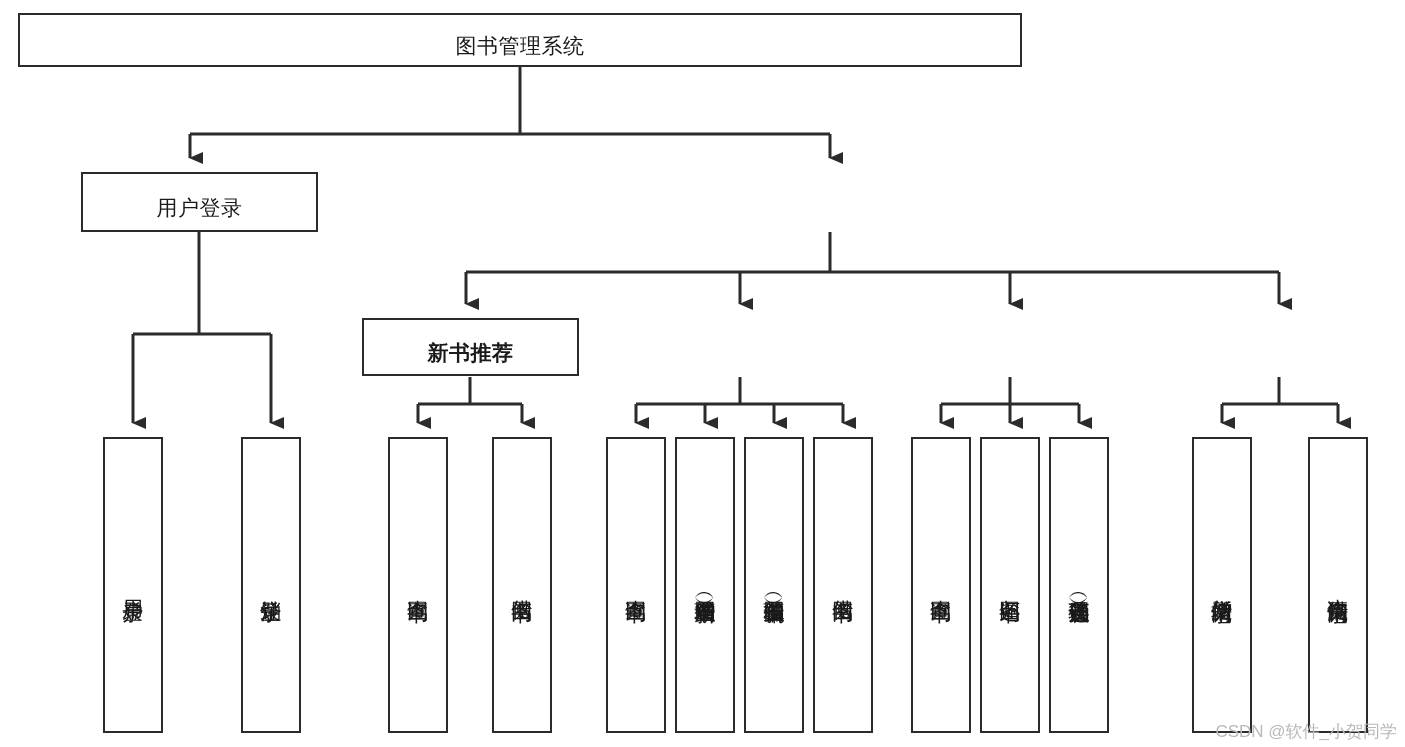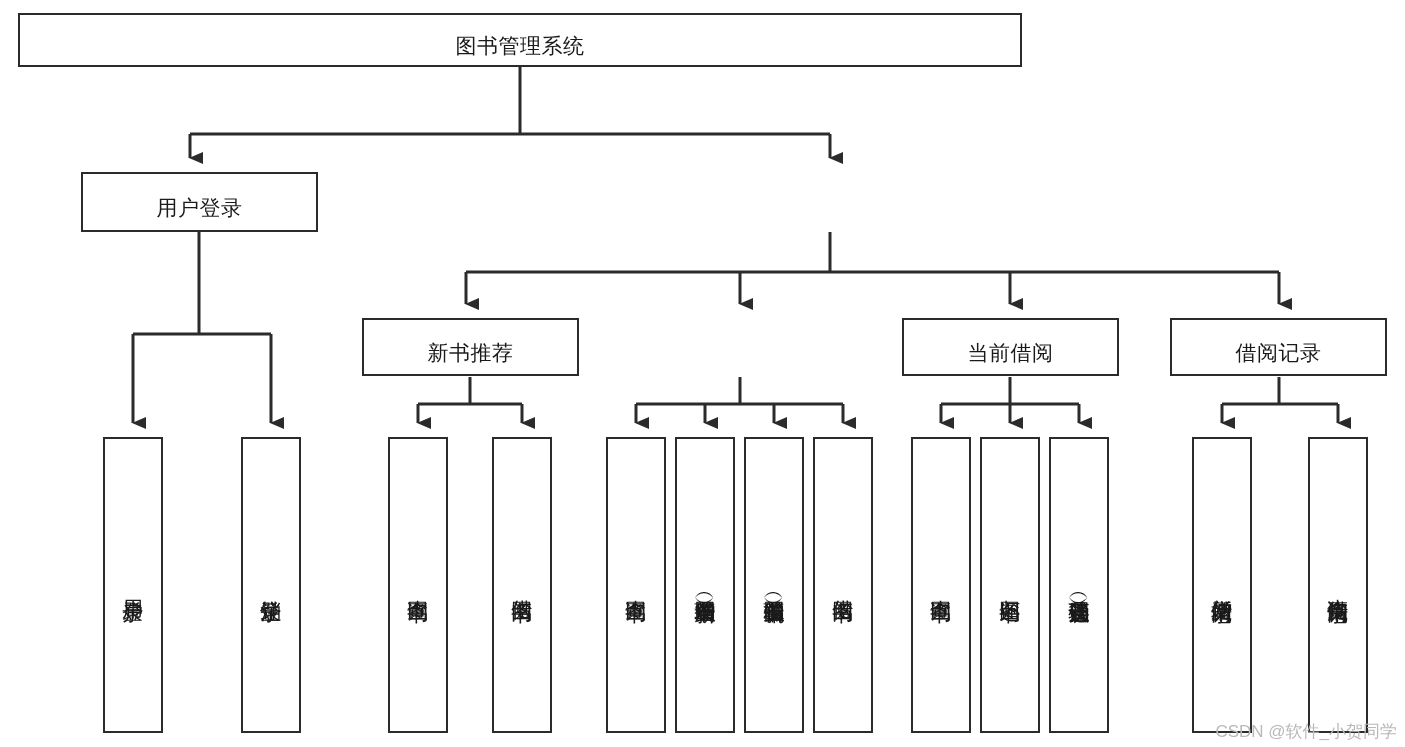--- a/index.html
+++ b/index.html
@@ -140,32 +140,26 @@
 
   <div class="node-box" style="left:18px; top:13px; width:1004px; height:54px;">
     <span class="node-label-h">图书管理系统</span>
   </div>
 
   <div class="node-box" style="left:81px; top:172px; width:237px; height:60px;">
     <span class="node-label-h">用户登录</span>
   </div>
 
 
-  <div class="node-box" style="left:362px; top:318px; width:217px; height:58px;">
+  <div class="node-box" style="left:362px; top:318px; width:217px; height:58px;font-weight:bold;">
     <span class="node-label-h">新书推荐</span>
   </div>
 
 
-  <div class="node-box" style="left:902px; top:318px; width:217px; height:58px;">
-    <span class="node-label-h">当前借阅</span>
-  </div>
-
-  <div class="node-box" style="left:1170px; top:318px; width:217px; height:58px;">
-    <span class="node-label-h">借阅记录</span>
-  </div>
+
 
   <div class="node-box" style="left:103px; top:437px; width:60px; height:296px;">
     <span class="node-label-v">用户登录</span>
   </div>
 
   <div class="node-box" style="left:241px; top:437px; width:60px; height:296px;">
     <span class="node-label-v">注销登录</span>
   </div>
 
   <div class="node-box" style="left:388px; top:437px; width:60px; height:296px;">

